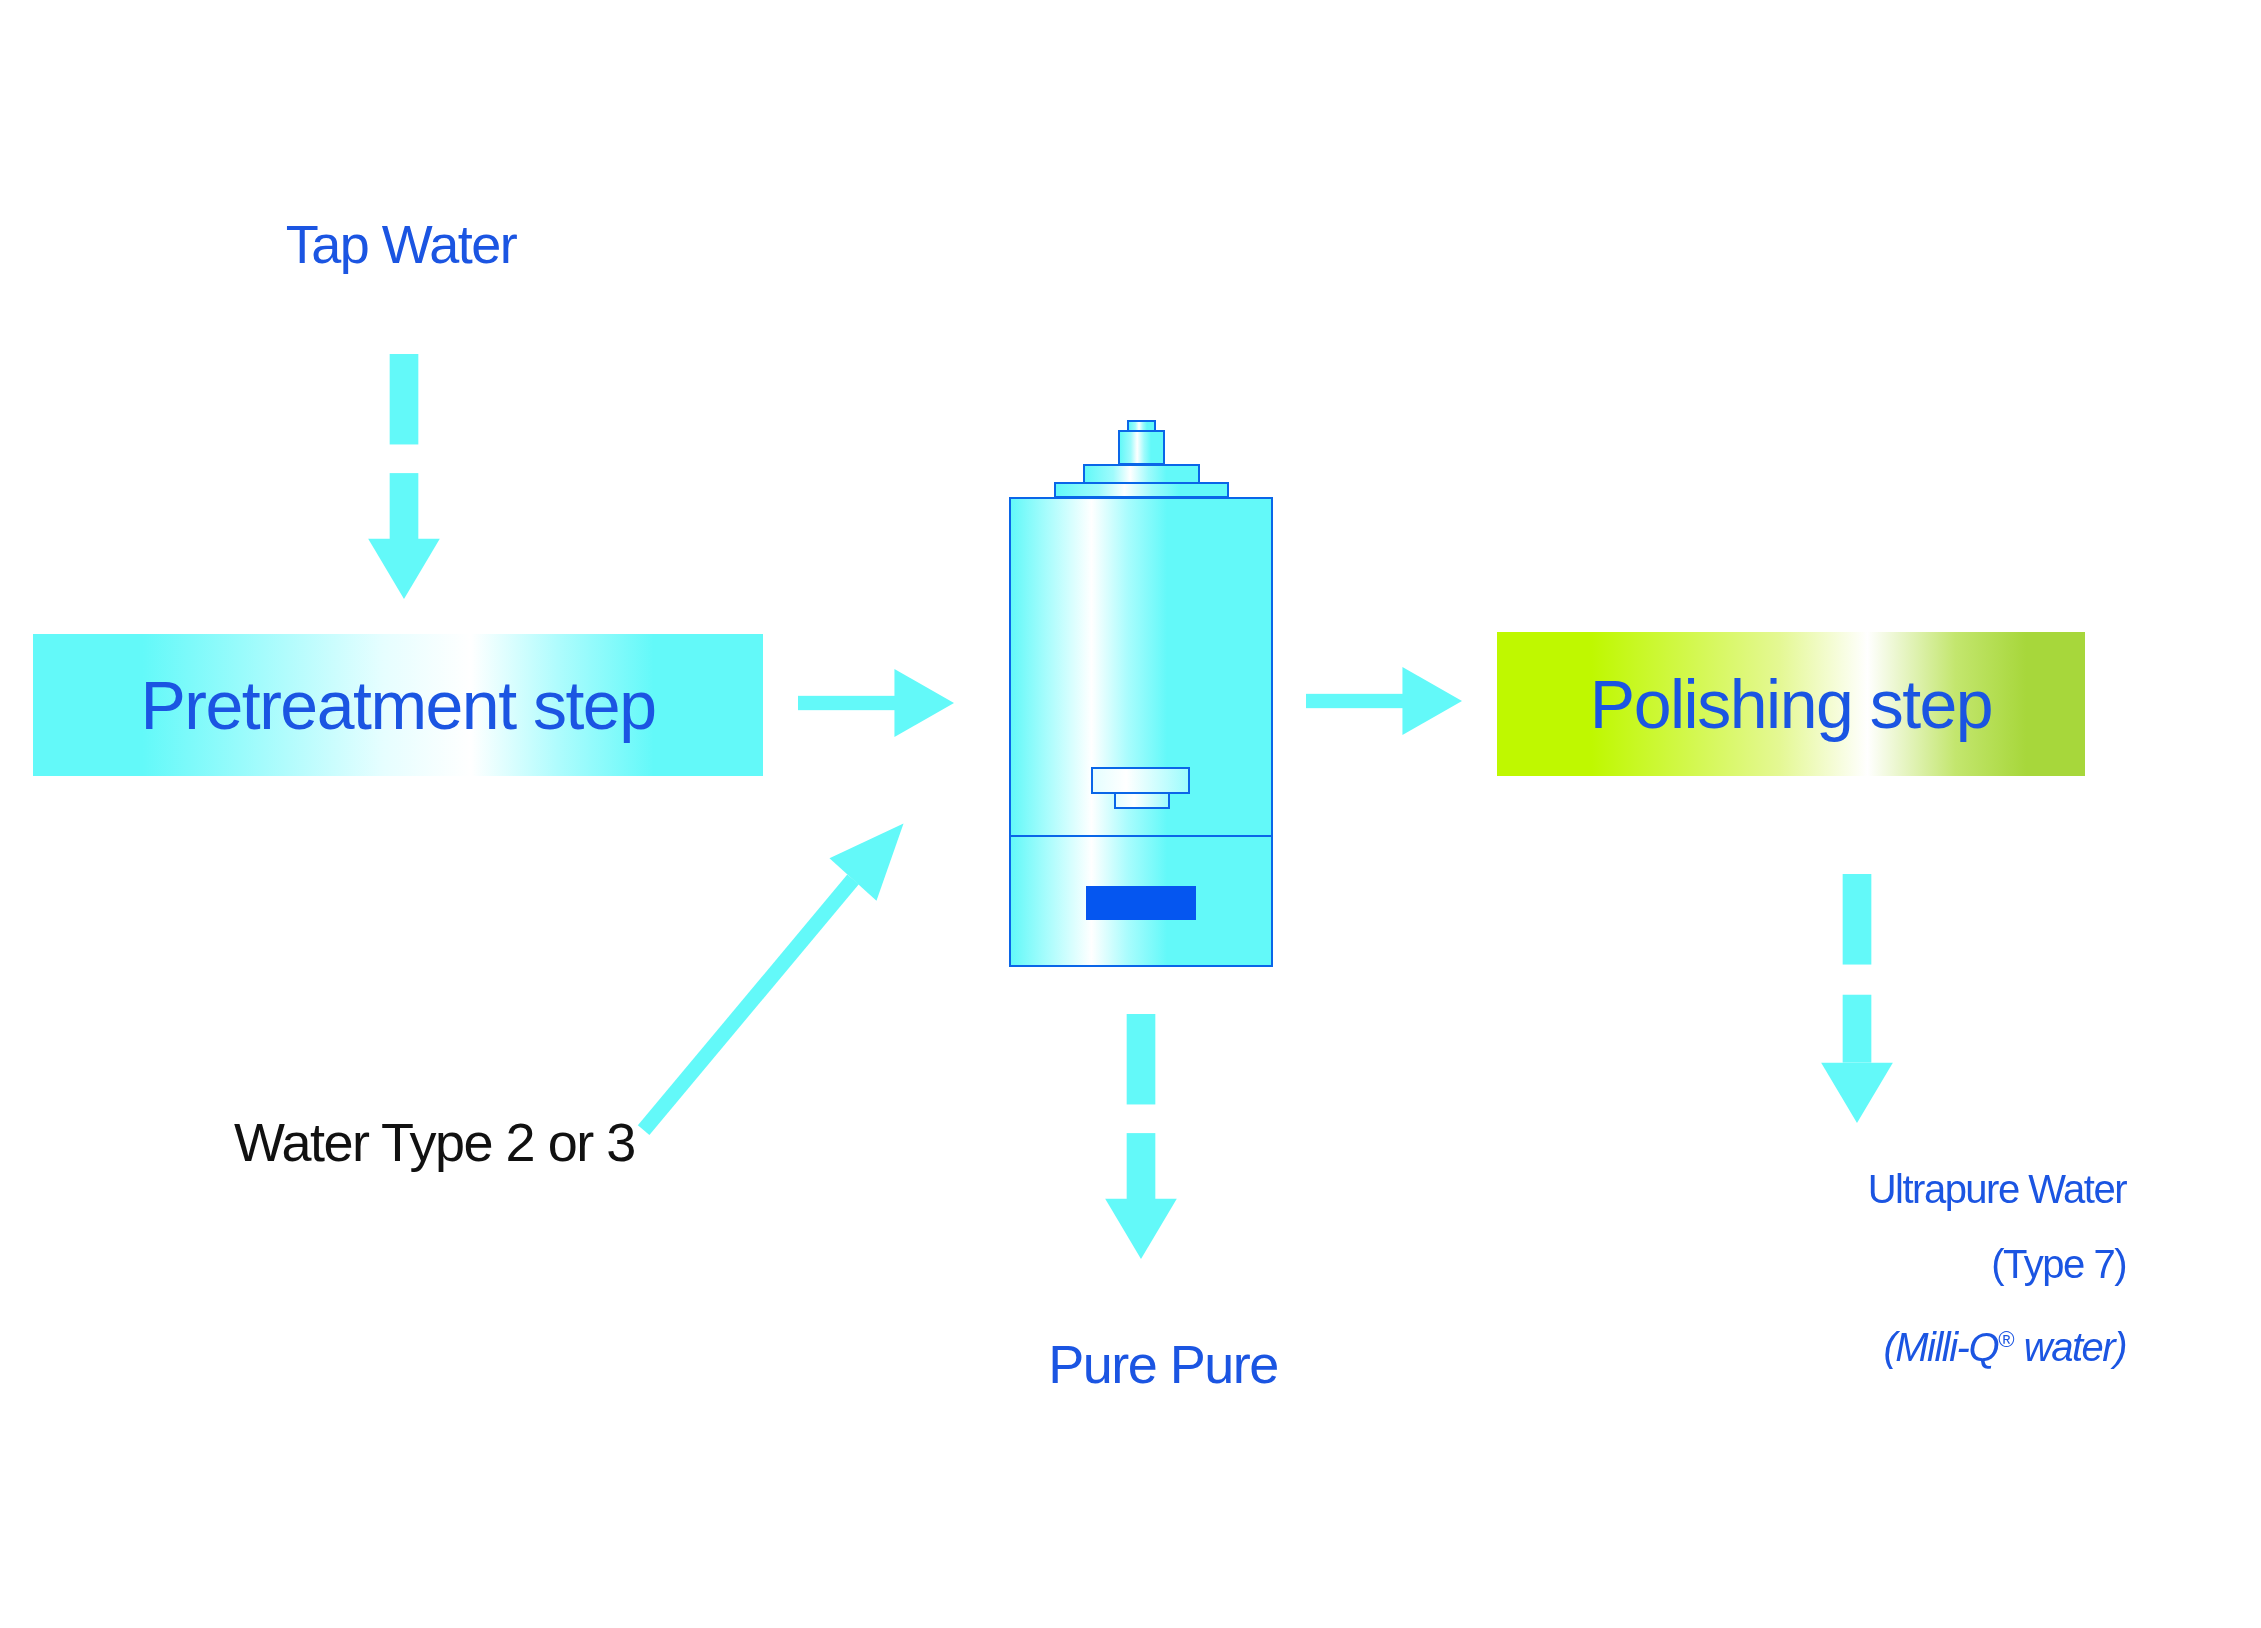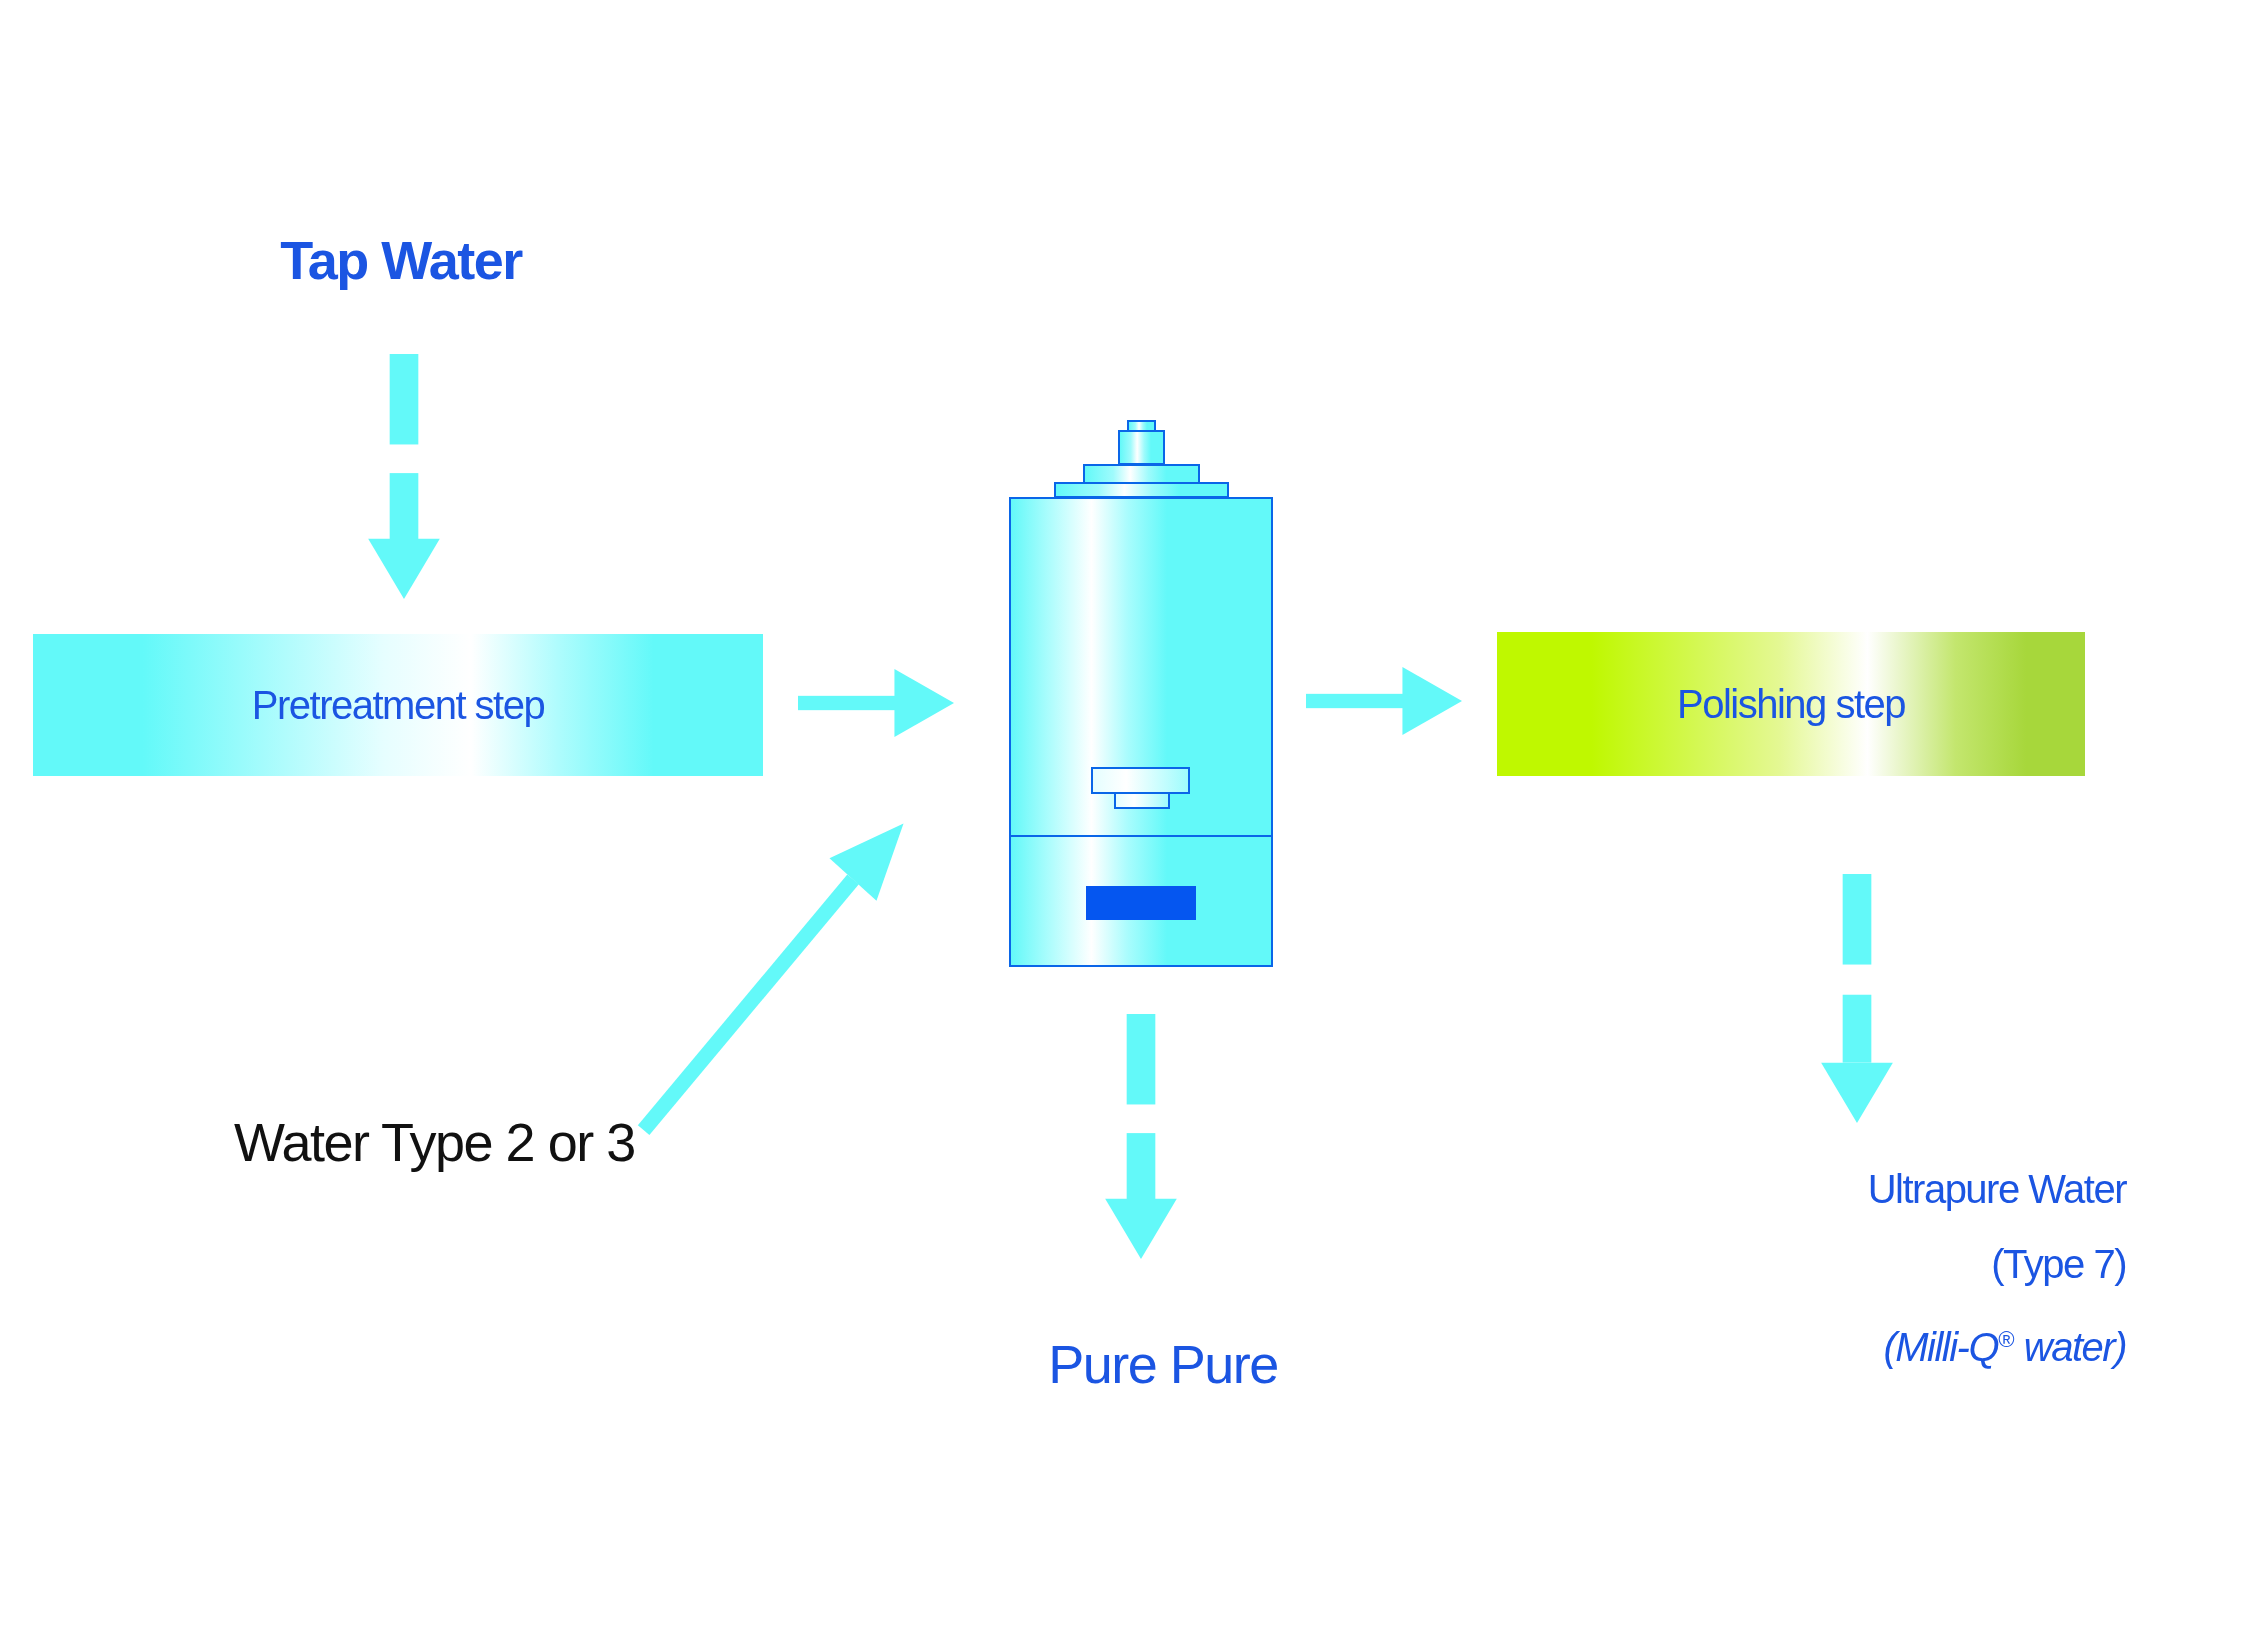--- a/index.html
+++ b/index.html
@@ -15,21 +15,21 @@
     font-size:54px;
     letter-spacing:-1.5px;
     color:var(--text_blue);
     white-space:nowrap;
     text-align:center;
   }
   .label.black{color:var(--text_black);}
   .flow-box{
     position:absolute;
     display:flex;align-items:center;justify-content:center;
-    font-size:40px;letter-spacing:-1.5px;color:var(--text_blue);
+    font-size:68px;letter-spacing:-1.5px;color:var(--text_blue);
     white-space:nowrap;
   }
   #pretreatment-box{
     left:33px;top:634px;width:730px;height:142px;
     background:linear-gradient(90deg,
       var(--cyan) 0%, var(--cyan) 15%, #e6feff 48%, #ffffff 60%,
       #aefcfd 72%, var(--cyan) 85%, var(--cyan) 100%);
   }
   #polishing-box{
     left:1497px;top:632px;width:588px;height:144px;
@@ -79,21 +79,21 @@
     text-align:right;line-height:75px;white-space:nowrap;
   }
   #ultrapure-label .italic-line{font-style:italic;}
   #ultrapure-label sup{font-size:55%;letter-spacing:0;}
 </style>
 </head>
 <body>
 
 <div id="canvas">
 
-  <div class="label" style="left:137px;top:226px;width:528px;line-height:69px;font-weight:bold;">Tap Water</div>
+  <div class="label" style="left:137px;top:210px;width:528px;line-height:69px;">Tap Water</div>
 
   <div class="arrow" style="left:368px;top:354px;">
     <svg width="72" height="245" viewBox="0 0 95 325">
       <rect class="arrow-shape" x="28.5" y="0" width="38" height="120"></rect>
       <rect class="arrow-shape" x="28.5" y="158" width="38" height="88"></rect>
       <polygon class="arrow-shape" points="0,245 95,245 47.5,325"></polygon>
     </svg>
   </div>
 
   <div class="flow-box" id="pretreatment-box">

